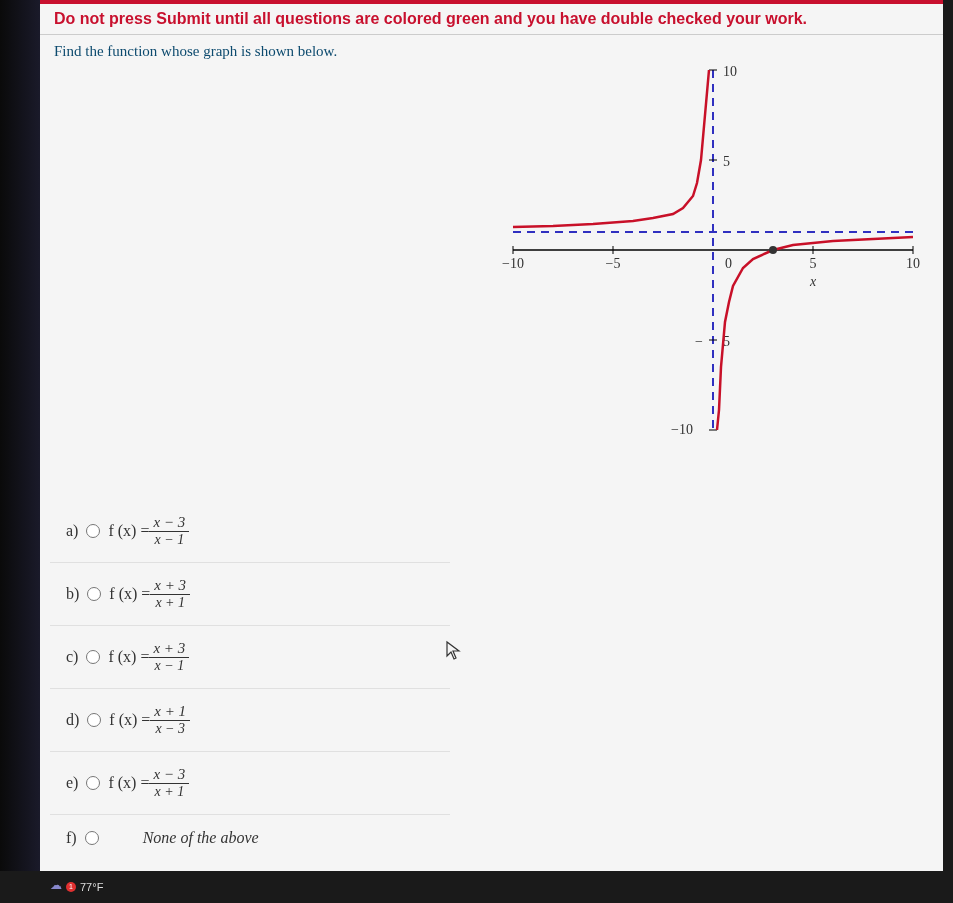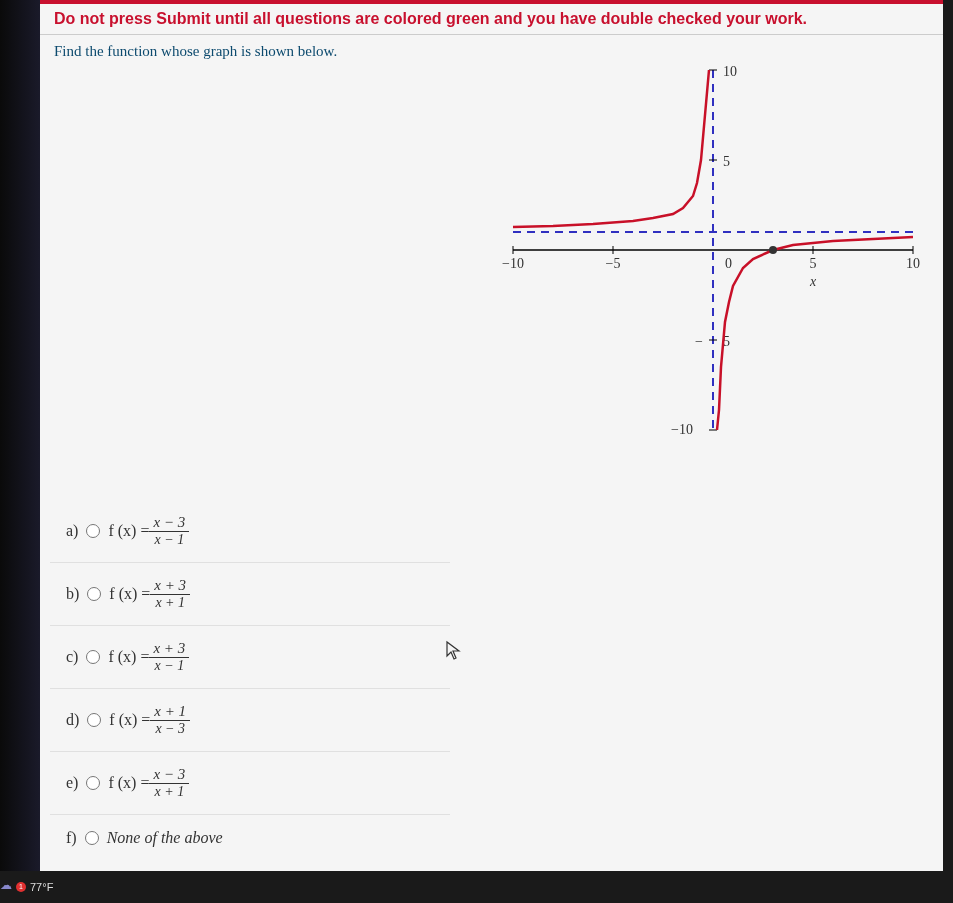--- a/index.html
+++ b/index.html
@@ -90,38 +90,40 @@
       display: block;
       padding: 0 4px;
       font-size: 14px;
     }
     .fx {
       font-family: 'Times New Roman', serif;
     }
     .none-label {
       font-style: italic;
       font-family: Georgia, serif;
+      margin-left: 36px;
     }
     .red-bar-bottom {
       position: absolute;
       bottom: 20px;
       left: 40px;
       right: 10px;
       height: 6px;
       background: #d01030;
     }
     .taskbar {
       position: absolute;
       bottom: 0;
       left: 0;
       right: 0;
       height: 32px;
       background: #1a1a1a;
       display: flex;
       align-items: center;
+      padding-left: 50px;
       color: #ddd;
       font-size: 11px;
       font-family: 'Segoe UI', sans-serif;
     }
     .weather-icon {
       display: inline-block;
       width: 14px;
       height: 10px;
       margin-right: 2px;
       position: relative;

